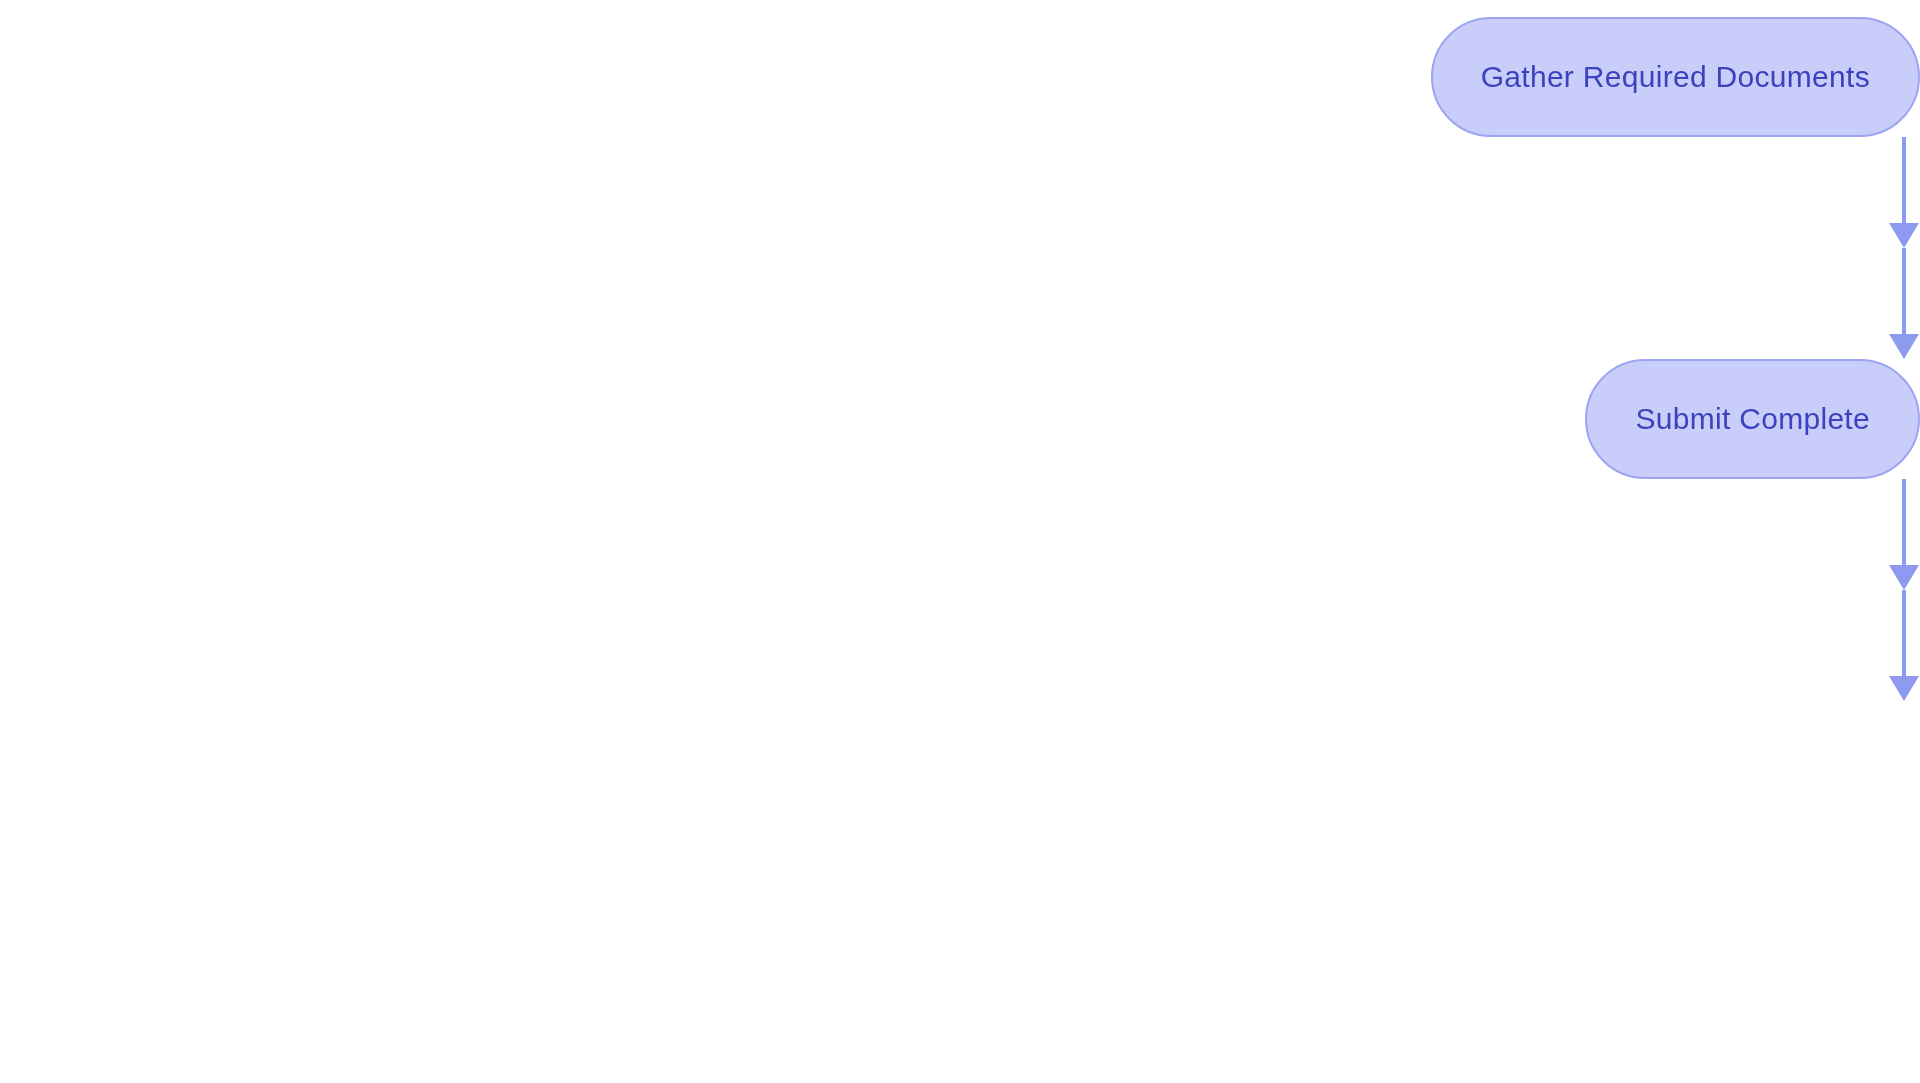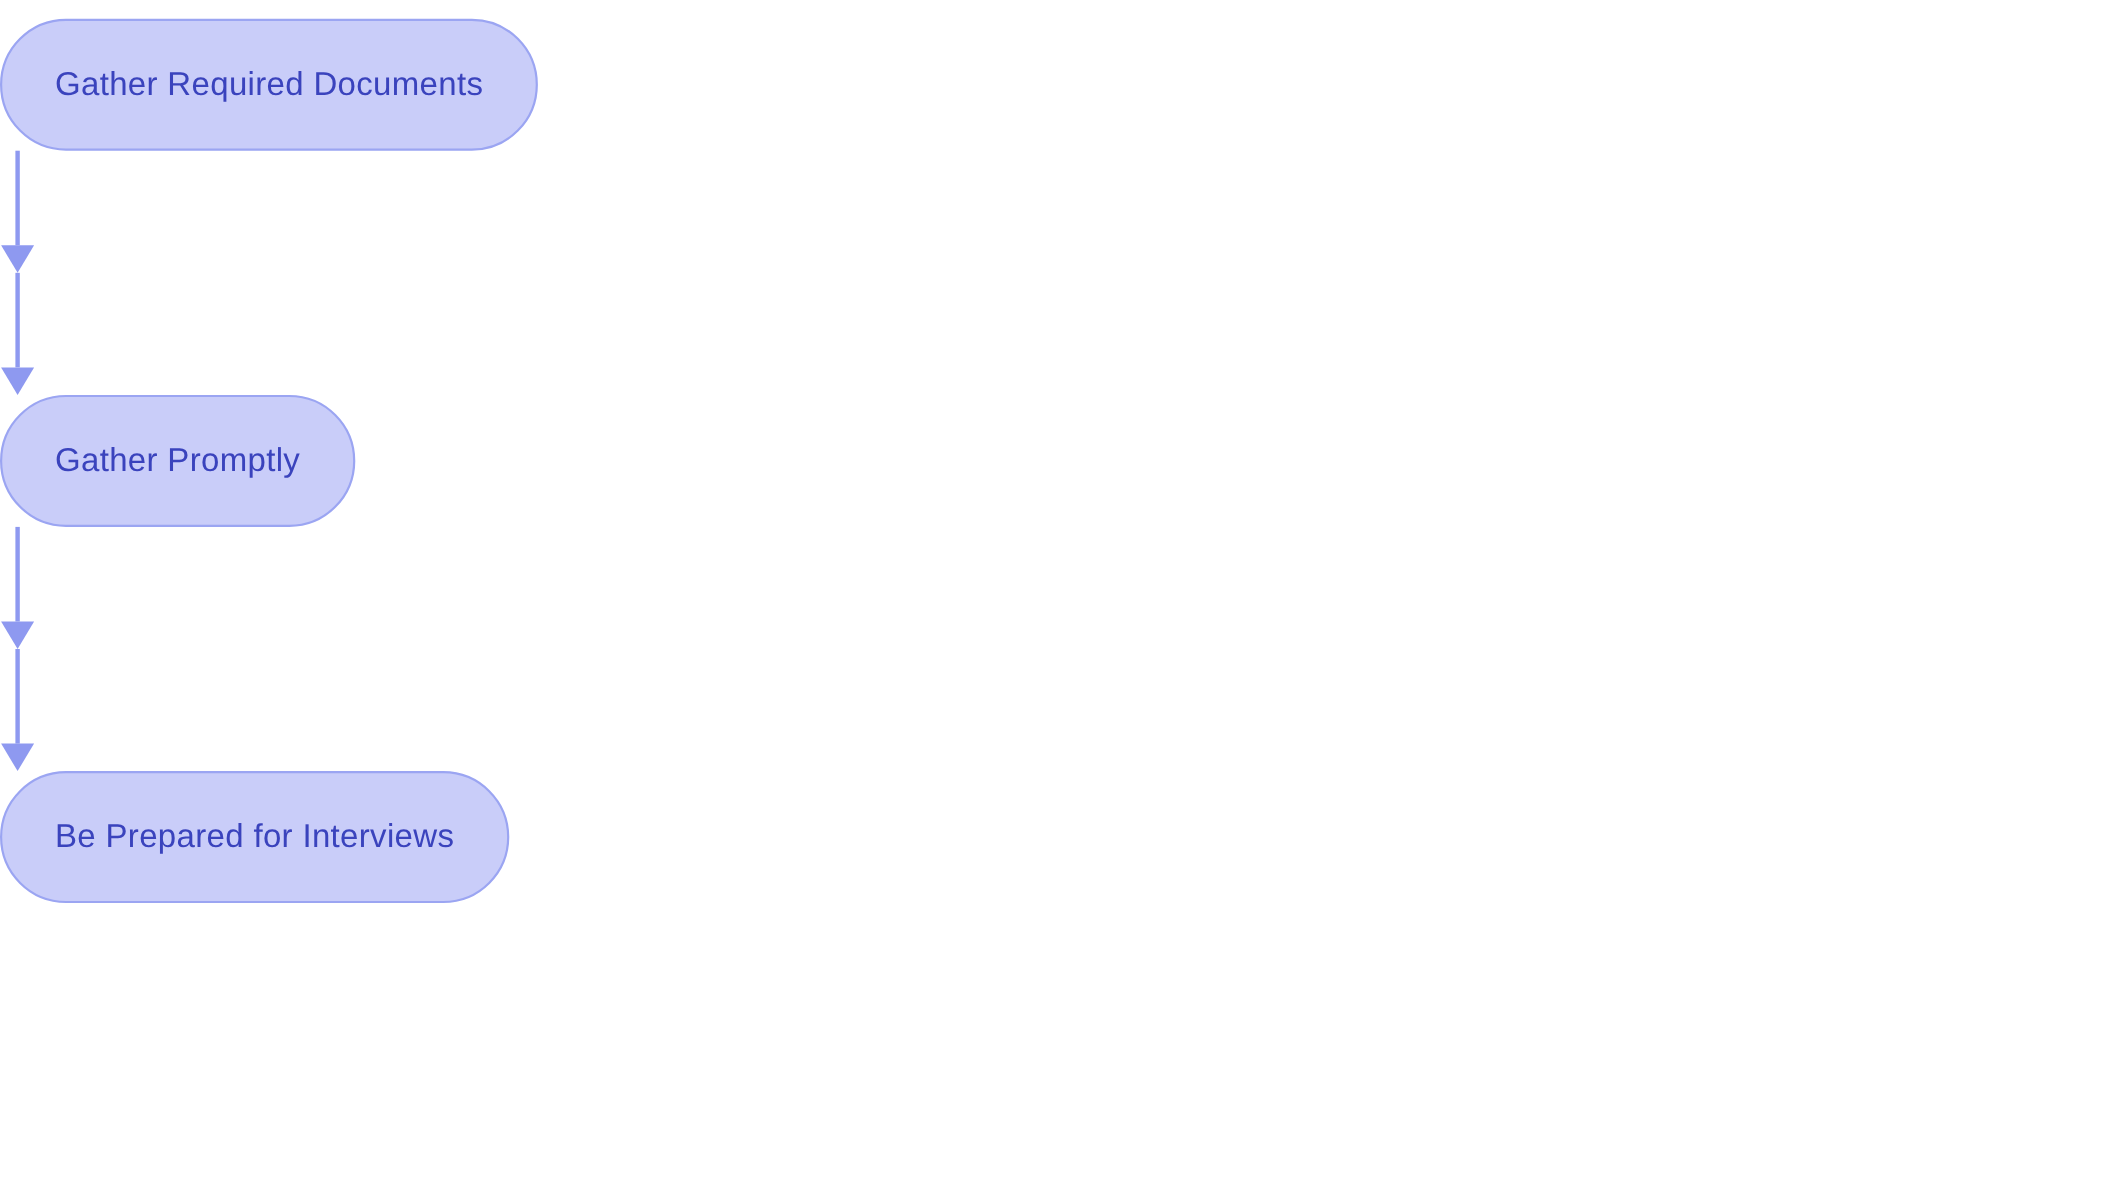--- a/index.html
+++ b/index.html
@@ -18,21 +18,21 @@
     height: 1083px;
     overflow: hidden;
     font-family: "Liberation Sans", "DejaVu Sans", sans-serif;
   }
   .canvas {
     position: relative;
     width: 1920px;
     height: 1083px;
     display: flex;
     flex-direction: column;
-    align-items: flex-start;
+    align-items: flex-end;
     padding-top: 17px;
   }
   .flow-node {
     height: 120px;
     border-radius: 60px;
     background: var(--node-fill);
     border: 2px solid var(--node-border);
     color: var(--text-color);
     font-size: 30px;
     letter-spacing: 0.3px;
@@ -76,28 +76,27 @@
     <div class="shaft"></div>
     <div class="head"></div>
   </div>
 
 
   <div class="flow-arrow">
     <div class="shaft"></div>
     <div class="head"></div>
   </div>
 
-  <div class="flow-node">Gather Promptly</div>
+  <div class="flow-node">Submit Complete</div>
 
   <div class="flow-arrow">
     <div class="shaft"></div>
     <div class="head"></div>
   </div>
 
 
   <div class="flow-arrow">
     <div class="shaft"></div>
     <div class="head"></div>
   </div>
 
-  <div class="flow-node">Be Prepared for Interviews</div>
 
 </div>
 
 </body></html>

